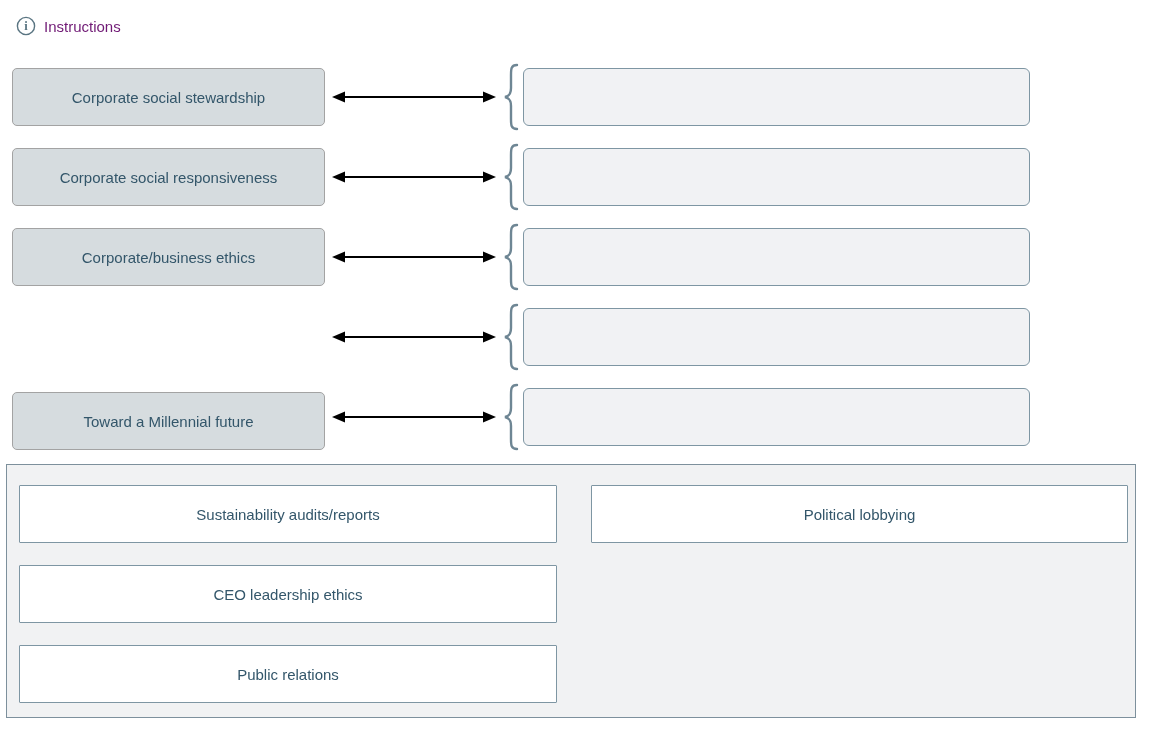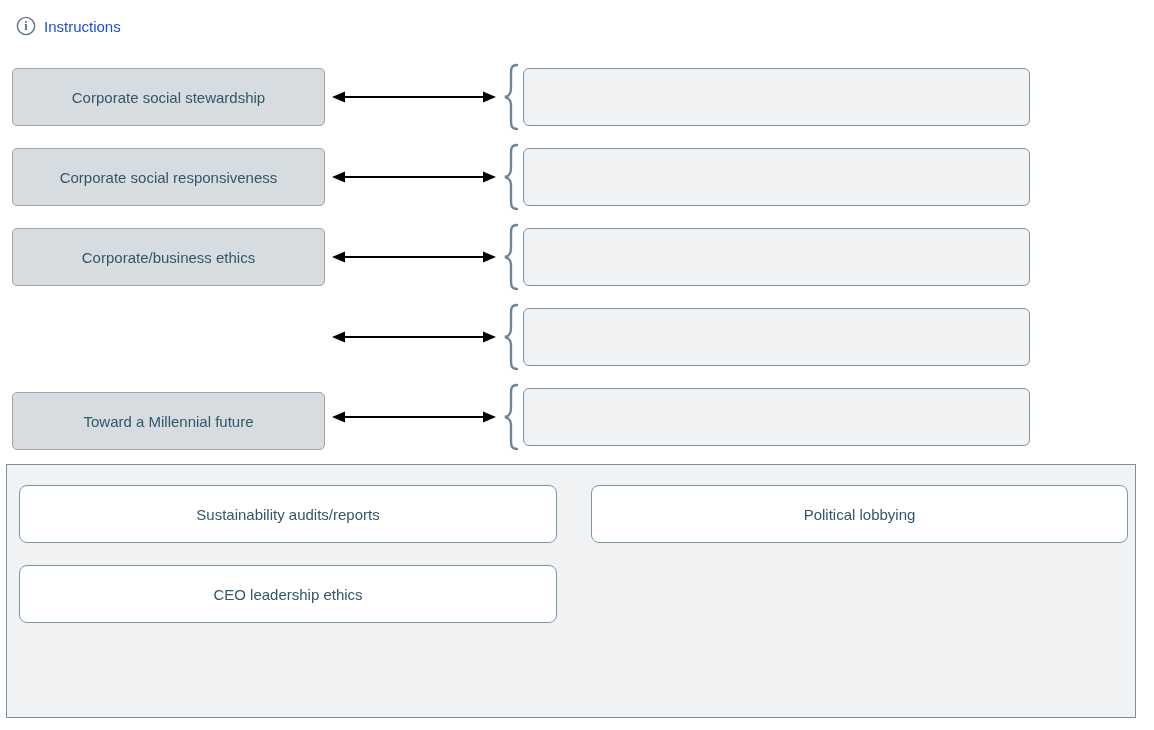--- a/index.html
+++ b/index.html
@@ -20,21 +20,21 @@
   .instructions {
     position: absolute;
     left: 16px;
     top: 16px;
     display: flex;
     align-items: center;
     gap: 8px;
     cursor: pointer;
   }
   .instructions .label {
-    color: #1d4ed8;
+    color: #701a75;
     font-size: 15px;
   }
   .info-icon-svg { display: block; }
 
   
   .term-card {
     position: absolute;
     left: 12px;
     width: 313px;
     height: 58px;
@@ -83,21 +83,21 @@
     width: 1130px;
     height: 254px;
     background: #f1f2f3;
     border: 1px solid #7d909c;
   }
   .option-card {
     position: absolute;
     height: 58px;
     background: #ffffff;
     border: 1px solid #7e96a3;
-    border-radius: 8px;
+    border-radius: 1px;
     display: flex;
     align-items: center;
     justify-content: center;
     font-size: 15px;
     color: #33566a;
     cursor: grab;
     text-align: center;
   }
   .col-left  { left: 12px;  width: 538px; }
   .col-right { left: 584px; width: 537px; }
@@ -215,15 +215,18 @@
   <div class="options-tray">
     <div class="option-card col-left trow-0">
       <span>Sustainability audits/reports</span>
     </div>
     <div class="option-card col-right trow-0">
       <span>Political lobbying</span>
     </div>
     <div class="option-card col-left trow-1">
       <span>CEO leadership ethics</span>
     </div>
+    <div class="option-card col-left trow-2">
+      <span>Public relations</span>
+    </div>
   </div>
 
 </div>
 
 </body></html>

